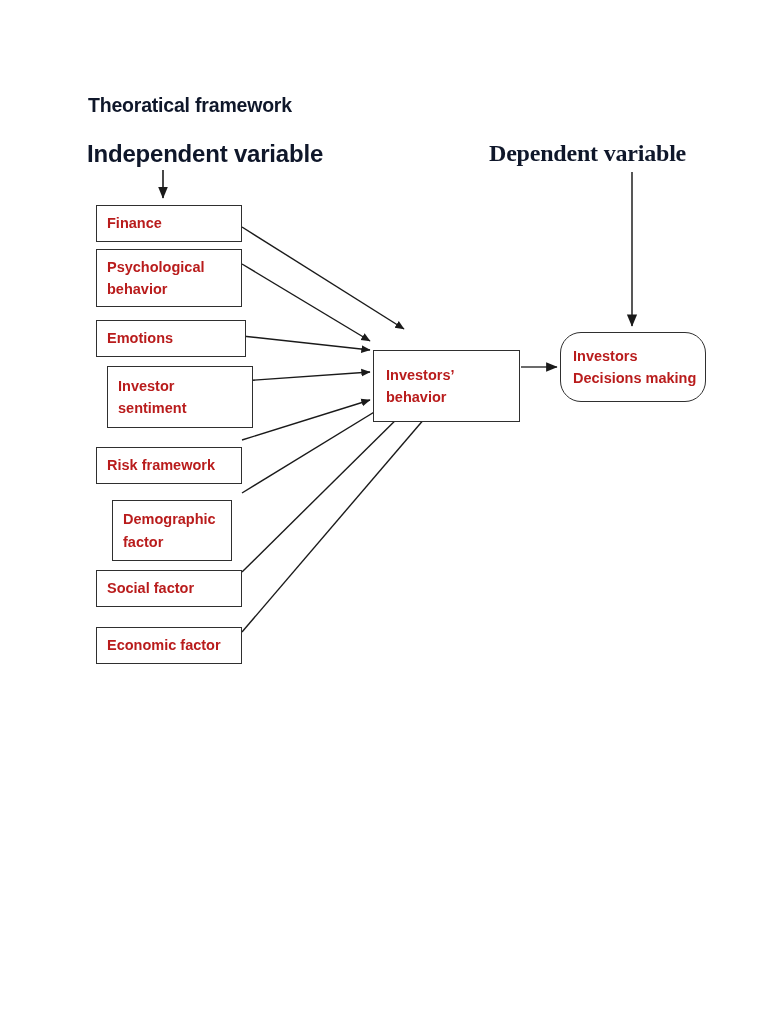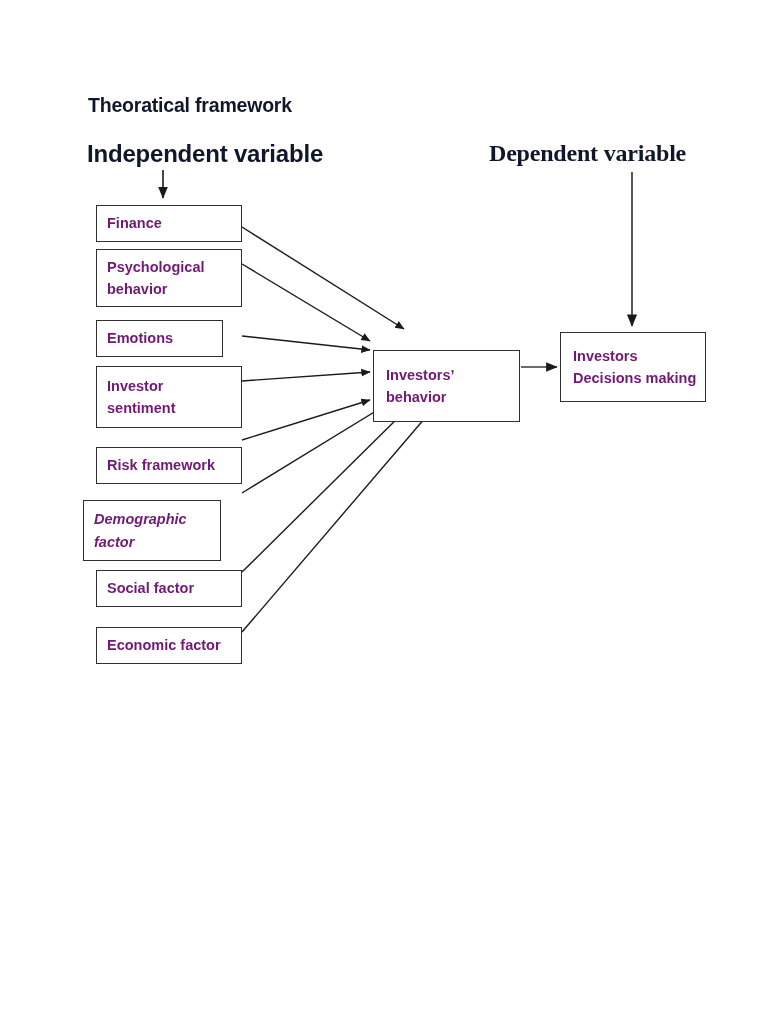--- a/index.html
+++ b/index.html
@@ -48,51 +48,51 @@
   }
 
   
   .node-box {
     position: absolute;
     border: 1.3px solid #2f2f2f;
     background: #ffffff;
     display: flex;
     flex-direction: column;
     justify-content: center;
-    color: #701a75;
+    color: #b91c1c;
   }
 
   .node-box .line {
     font-size: 14.5px;
     line-height: 1.55;
     padding-left: 10px;
     white-space: nowrap;
   }
 
   .iv-box .line { font-weight: 600; }
 
   .outcome-box .line {
     font-weight: bold;
     font-size: 14.5px;
     padding-left: 12px;
   }
 
   
   #box-finance        { left: 96px; top: 205px; width: 146px; height: 37px; }
   #box-psychological  { left: 96px; top: 249px; width: 146px; height: 58px; }
-  #box-emotions       { left: 96px; top: 320px; width: 127px; height: 37px; }
-  #box-investor-sent  { left: 96px; top: 366px; width: 146px; height: 62px; }
+  #box-emotions       { left: 96px; top: 320px; width: 150px; height: 37px; }
+  #box-investor-sent  { left: 107px; top: 366px; width: 146px; height: 62px; }
   #box-risk-attitude  { left: 96px; top: 447px; width: 146px; height: 37px; }
-  #box-demographic    { left: 83px; top: 500px; width: 138px; height: 61px; font-style: italic; }
+  #box-demographic    { left: 112px; top: 500px; width: 120px; height: 61px; }
   #box-social-factor  { left: 96px; top: 570px; width: 146px; height: 37px; }
   #box-economic       { left: 96px; top: 627px; width: 146px; height: 37px; }
 
   
   #box-investors-behavior { left: 373px; top: 330px; width: 147px; height: 72px; margin-top: 20px; }
-  #box-investors-decisions{ left: 560px; top: 332px; width: 146px; height: 70px; }
+  #box-investors-decisions{ left: 560px; top: 332px; width: 146px; height: 70px; border-radius: 21px; }
 
   
   #arrow-layer {
     position: absolute;
     left: 0;
     top: 0;
     width: 768px;
     height: 1024px;
     pointer-events: none;
   }

